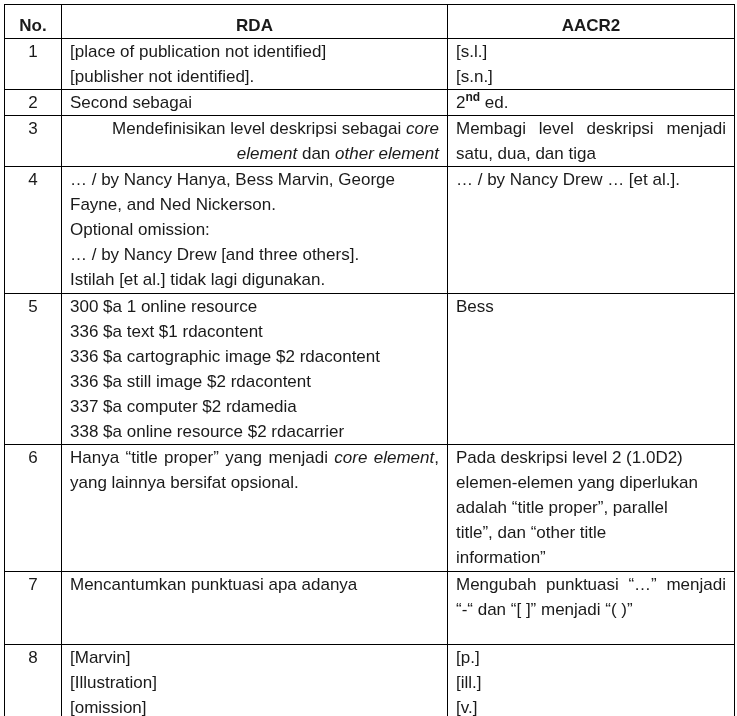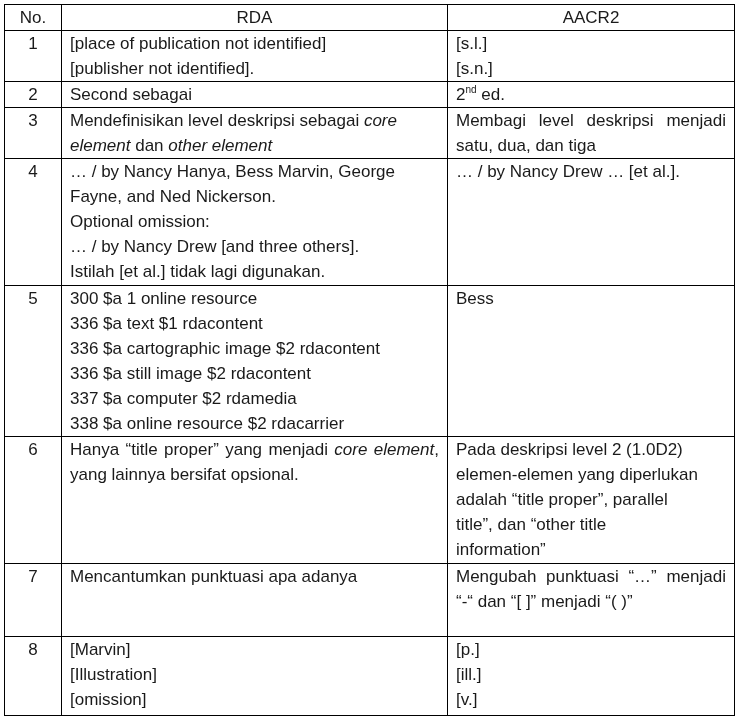--- a/index.html
+++ b/index.html
@@ -10,27 +10,27 @@
       font-family: "Liberation Sans", "DejaVu Sans", sans-serif;
       font-size: 17px; color: #1a1a1a;
       table-layout: fixed;
     }
     .doc-table td, .doc-table th {
       border: 1.5px solid #000;
       vertical-align: top;
       padding: 0 8px;
       line-height: 25px;
     }
-    .doc-table th { font-weight: normal; text-align: center; padding-top: 0; line-height: 25px; }
+    .doc-table th { font-weight: bold; text-align: center; padding-top: 8px; line-height: 25px; }
     td.num { text-align: center; padding: 0; }
     .line { display: block; white-space: nowrap; }
-    .wrap { white-space: normal; }
+    .wrap { white-space: normal; text-align: right; }
     .justify { text-align: justify; text-align-last: auto; }
     em { font-style: italic; }
-    sup { font-size: 10px; line-height: 0; }
+    sup { font-size: 12px; line-height: 0; font-weight: bold; }
     .r-header { height: 25px; }
     .r1 { height: 50px; }
     .r2 { height: 25px; }
     .r3 { height: 51px; }
     .r4 { height: 127px; }
     .r5 { height: 150px; }
     .r6 { height: 127px; }
     .r7 { height: 73px; }
     .r8 { height: 79px; }
   </style>

